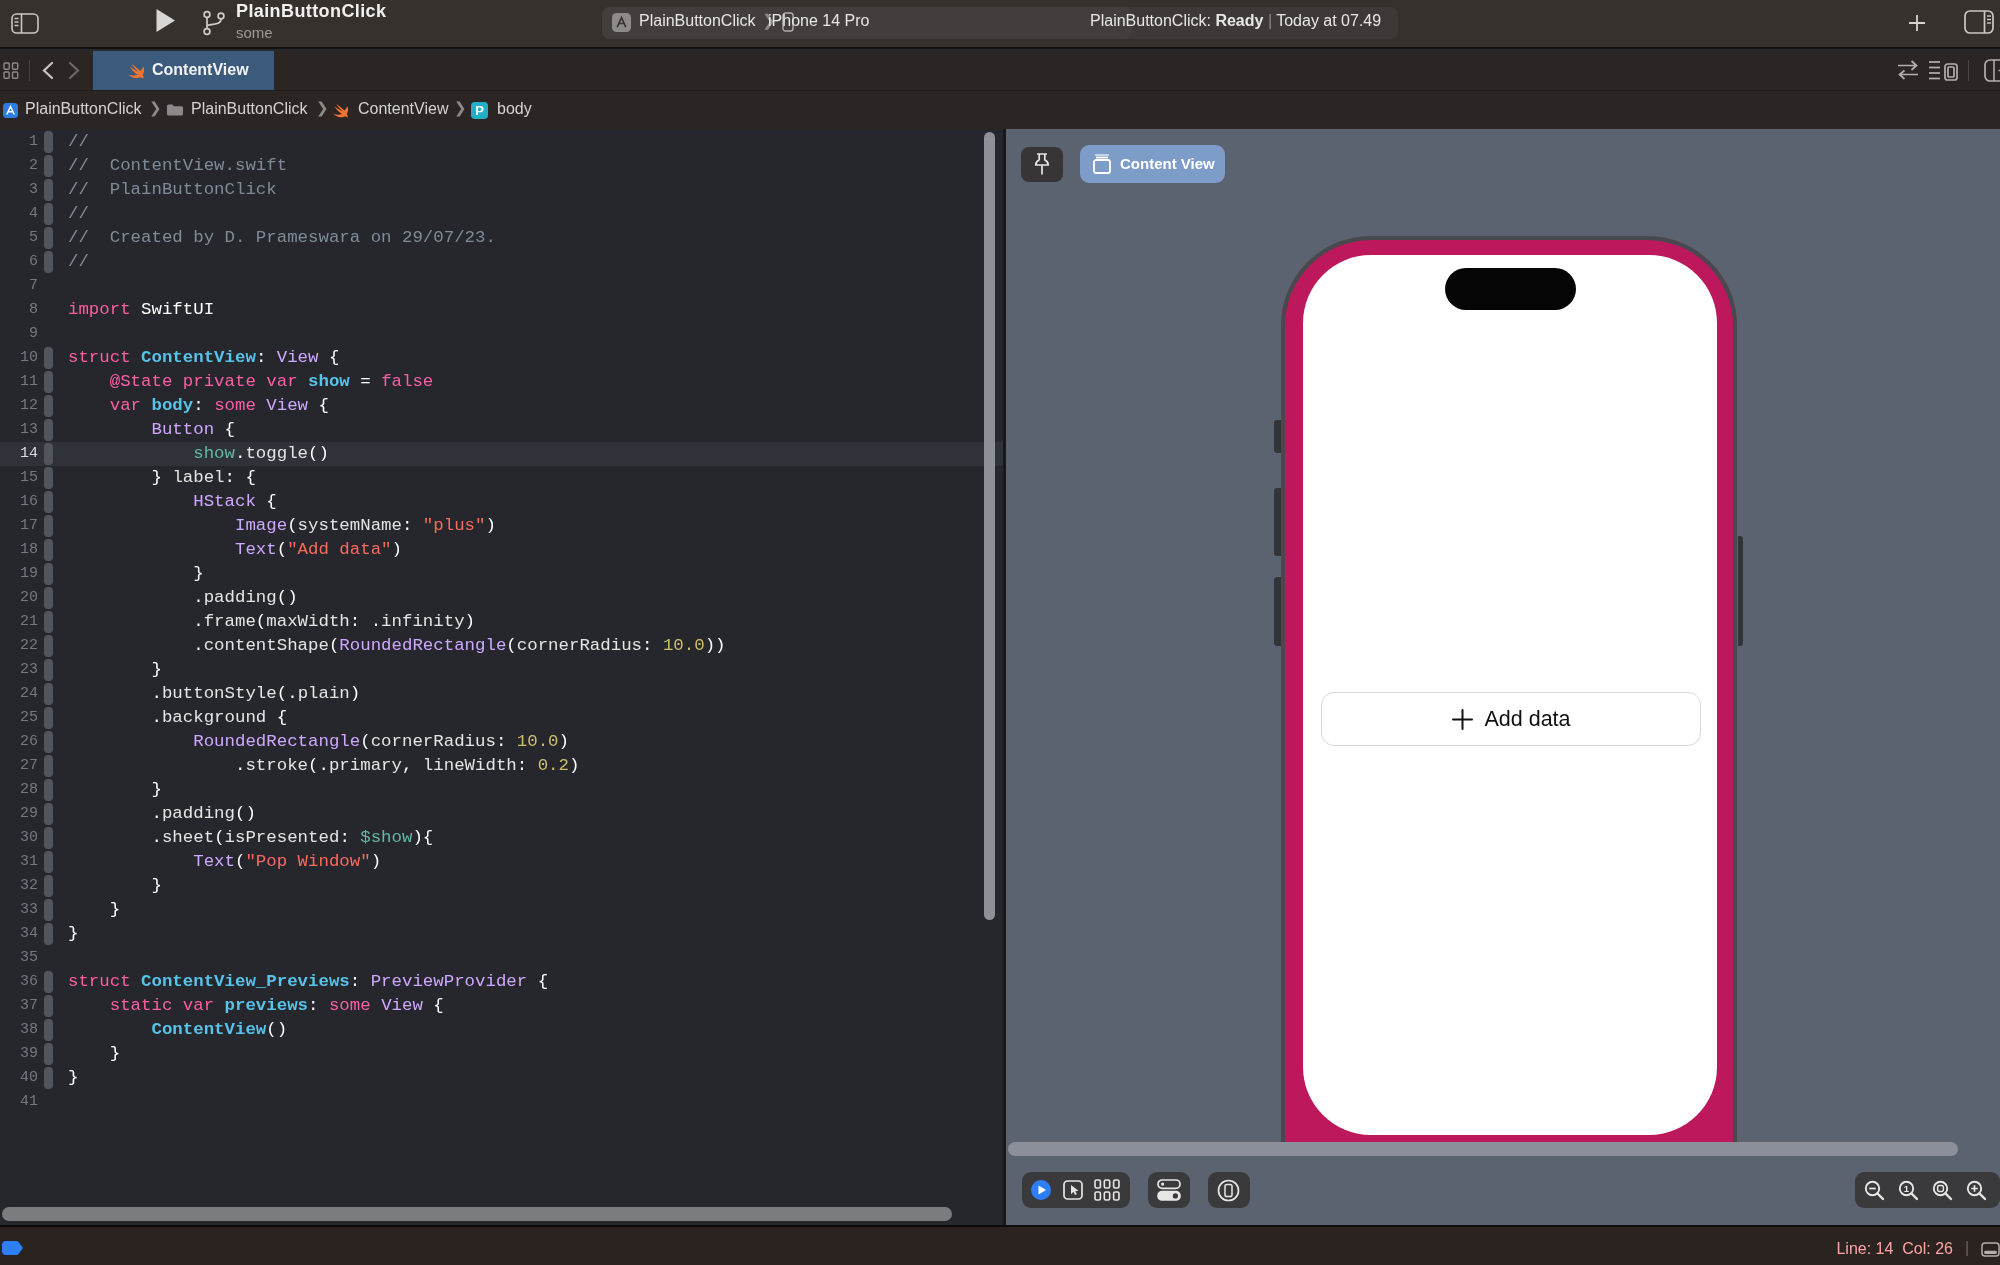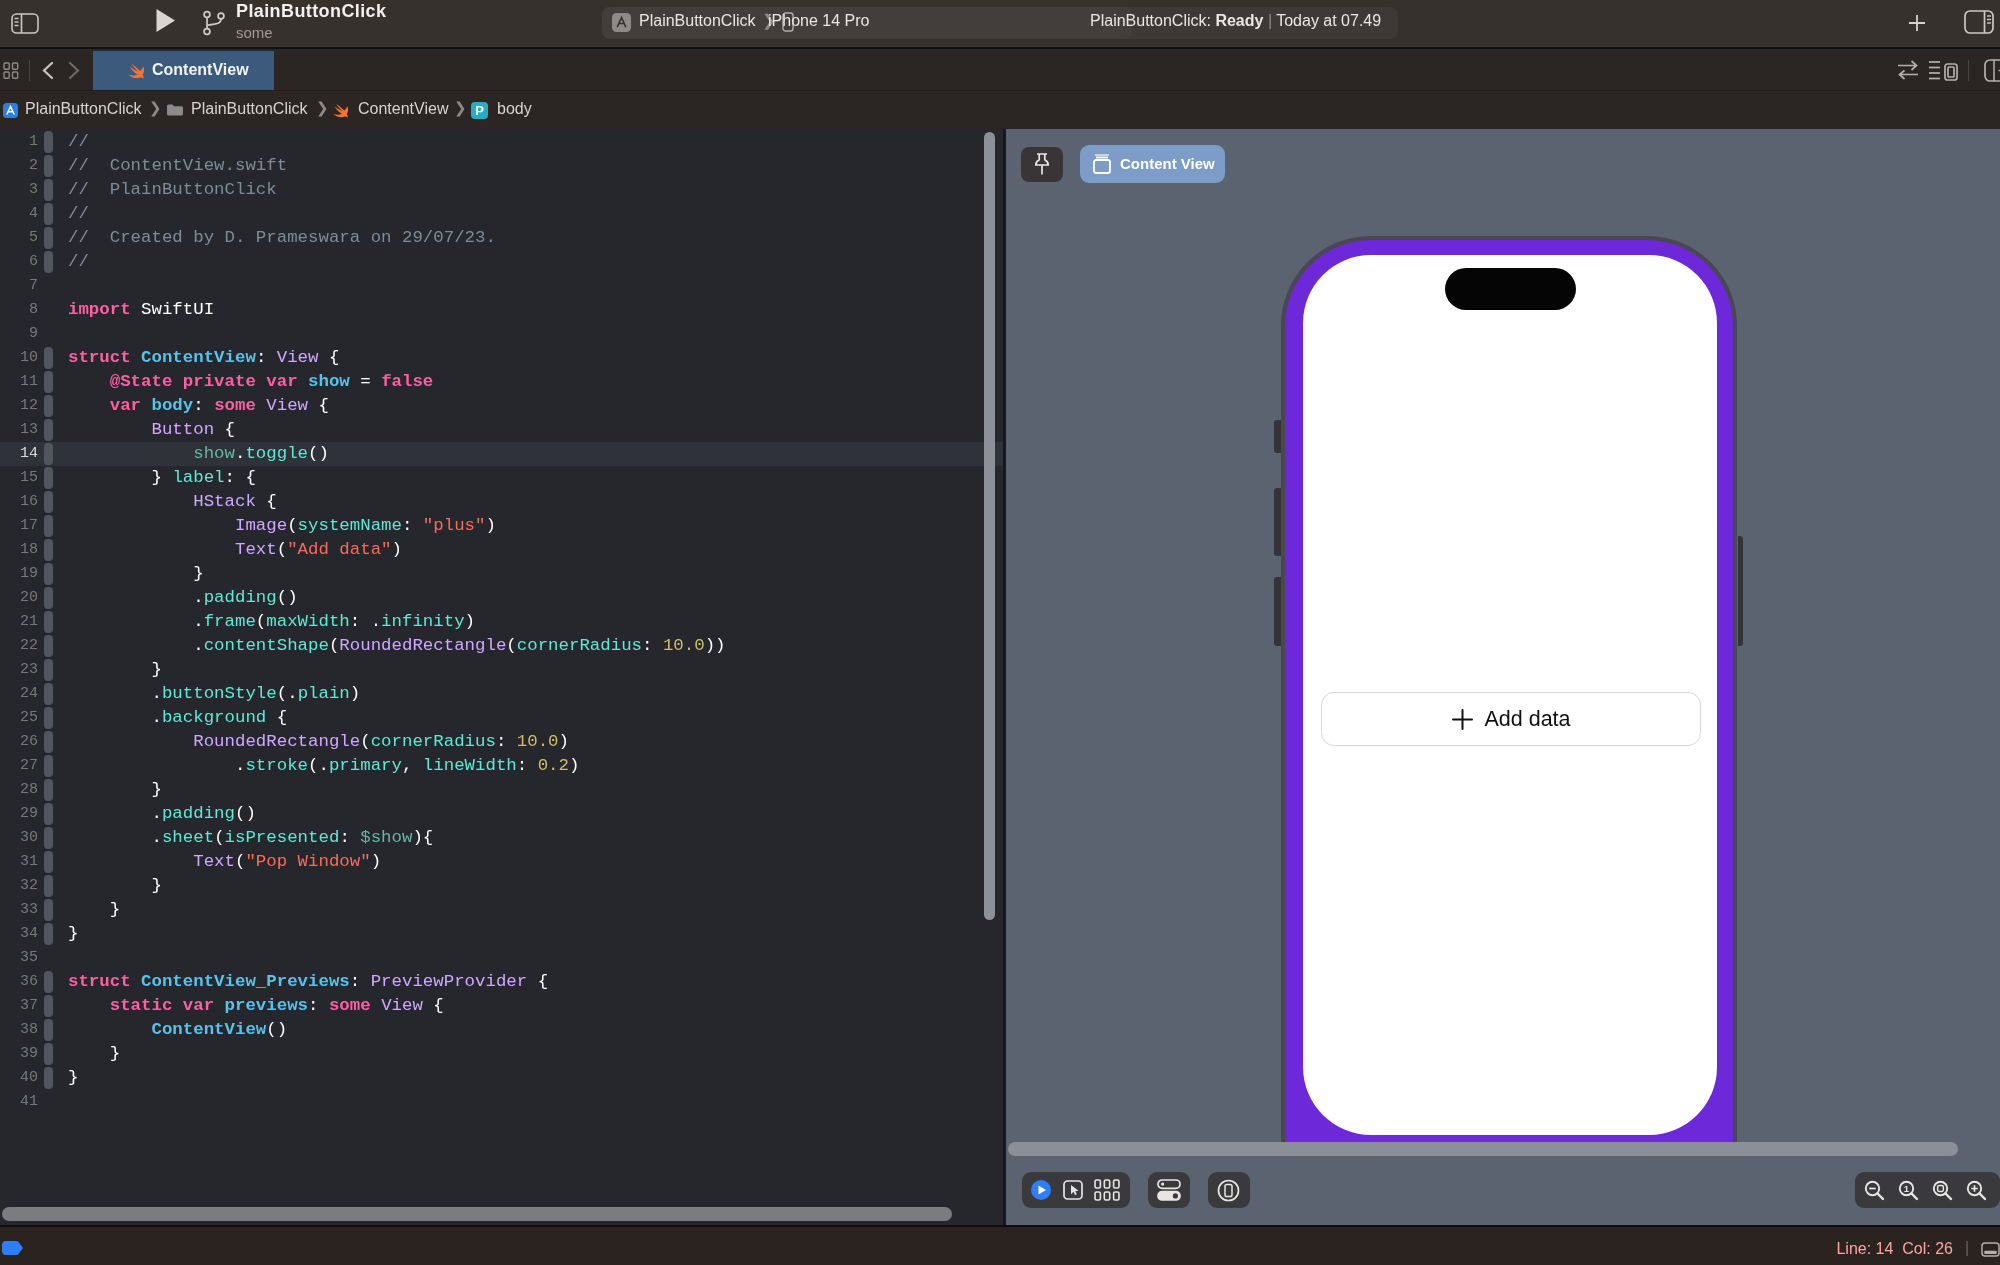--- a/index.html
+++ b/index.html
@@ -18,41 +18,41 @@
 
   #statusbar { position:absolute; left:0; top:1225px; width:2000px; height:40px; background:#2b2320; border-top:2px solid #0f0d0c; }
 
   
   #code { position:absolute; left:0; top:1px; width:1003px; font-family:"Liberation Mono",monospace; font-size:17.4px; line-height:24px; color:#fff; white-space:pre; }
   .row { position:relative; height:24px; }
   .num { position:absolute; left:0; top:0; width:38px; text-align:right; color:#75797f; font-size:15px; line-height:24px; }
   .bar { position:absolute; left:44px; top:1px; width:9px; height:22px; border-radius:4px; background:#51565e; }
   .txt { position:absolute; left:68px; top:0; }
   .hl  { position:absolute; left:0; top:0; width:1003px; height:24px; background:#30323a; }
-  .k { color:#fc5fa3; font-weight:bold;margin-top:36px; }
+  .k { color:#fc5fa3; font-weight:normal;margin-top:36px; }
   .d { color:#58c3e8; font-weight:bold; }
   .t { color:#d0a8ff; }
-  .f { color:#5eead4; }
+  .f { color:#e5e5e5; }
   .v { color:#67b7a4; }
   .s { color:#fc6a5d; }
   .n { color:#d0bf69; }
   .c { color:#7f8c98; }
 
   
   #vscroll { position:absolute; left:984px; top:3px; width:11px; height:788px; border-radius:6px; background:#8d9096; }
   #ehscroll { position:absolute; left:2px; top:1078px; width:950px; height:14px; border-radius:7px; background:#7b7c80; }
 
   
   .cbtn { position:absolute; background:#393536; border-radius:8px; }
   #pinbtn { left:15px; top:18px; width:42px; height:35px; }
   #cvbtn  { position:absolute; left:74px; top:16px; width:145px; height:38px; background:#7d9cc8; border-radius:9px; color:#fff; font-size:15px; }
 
   
   #phoneclip { position:absolute; left:266px; top:107px; width:486px; height:906px; overflow:hidden; }
-  #phone { position:absolute; left:9px; top:0px; width:456px; height:1010px; border-radius:90px; background:#6d28d9; box-shadow: inset 0 0 0 4px #48494e, inset 0 2px 1px #5d5f63; }
+  #phone { position:absolute; left:9px; top:0px; width:456px; height:1010px; border-radius:90px; background:#be185d; box-shadow: inset 0 0 0 4px #48494e, inset 0 2px 1px #5d5f63; }
   #screen { position:absolute; left:22px; top:19px; width:414px; height:880px; border-radius:68px; background:#ffffff; }
   #island { position:absolute; left:142px; top:13px; width:131px; height:42px; border-radius:21px; background:#050506; }
   .sidebtn { position:absolute; background:#333438; width:7px; border-radius:3px 0 0 3px; }
 
   #adddata { position:absolute; left:18px; top:437px; width:380px; height:54px; border:1.5px solid #d7d7db; border-radius:13px; background:#fff; color:#111; font-size:21.5px; display:flex; align-items:center; justify-content:center; }
 
   #chscroll { position:absolute; left:2px; top:1013px; width:950px; height:14px; border-radius:7px; background:#8a8f99; }
 
   .toolgrp { position:absolute; top:1043px; height:36px; background:#3a3a3c; border-radius:9px; }
 

